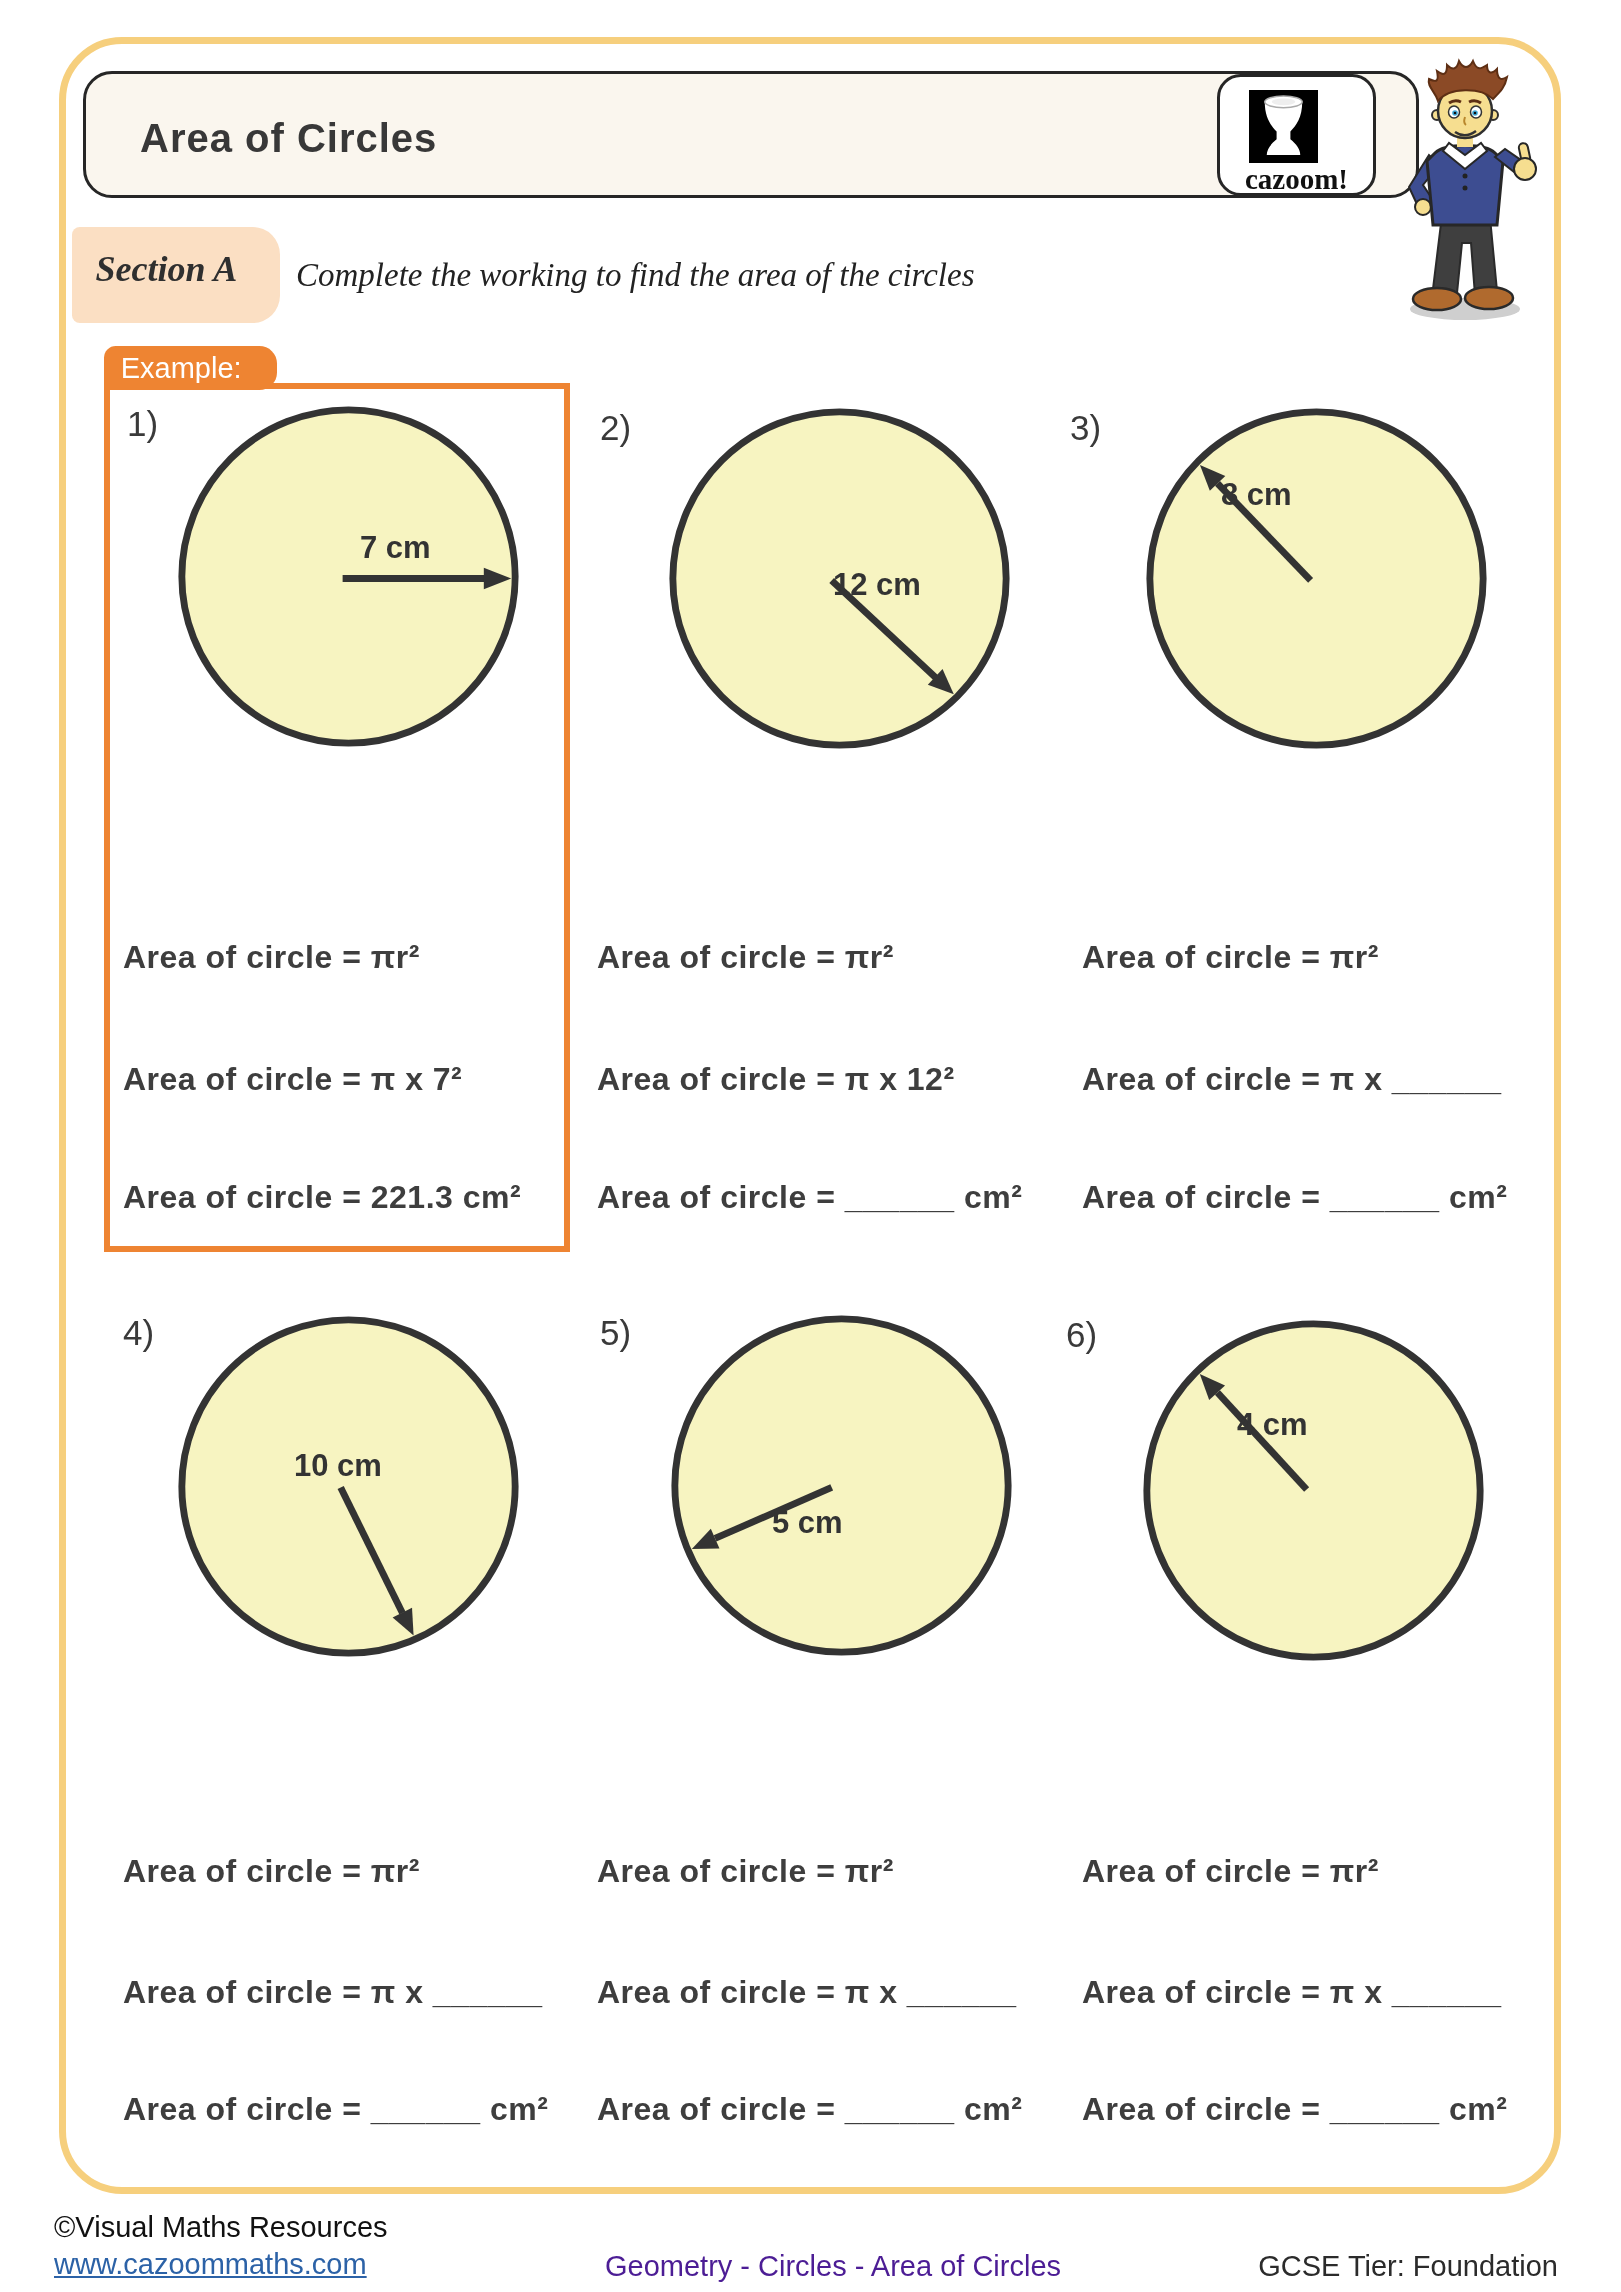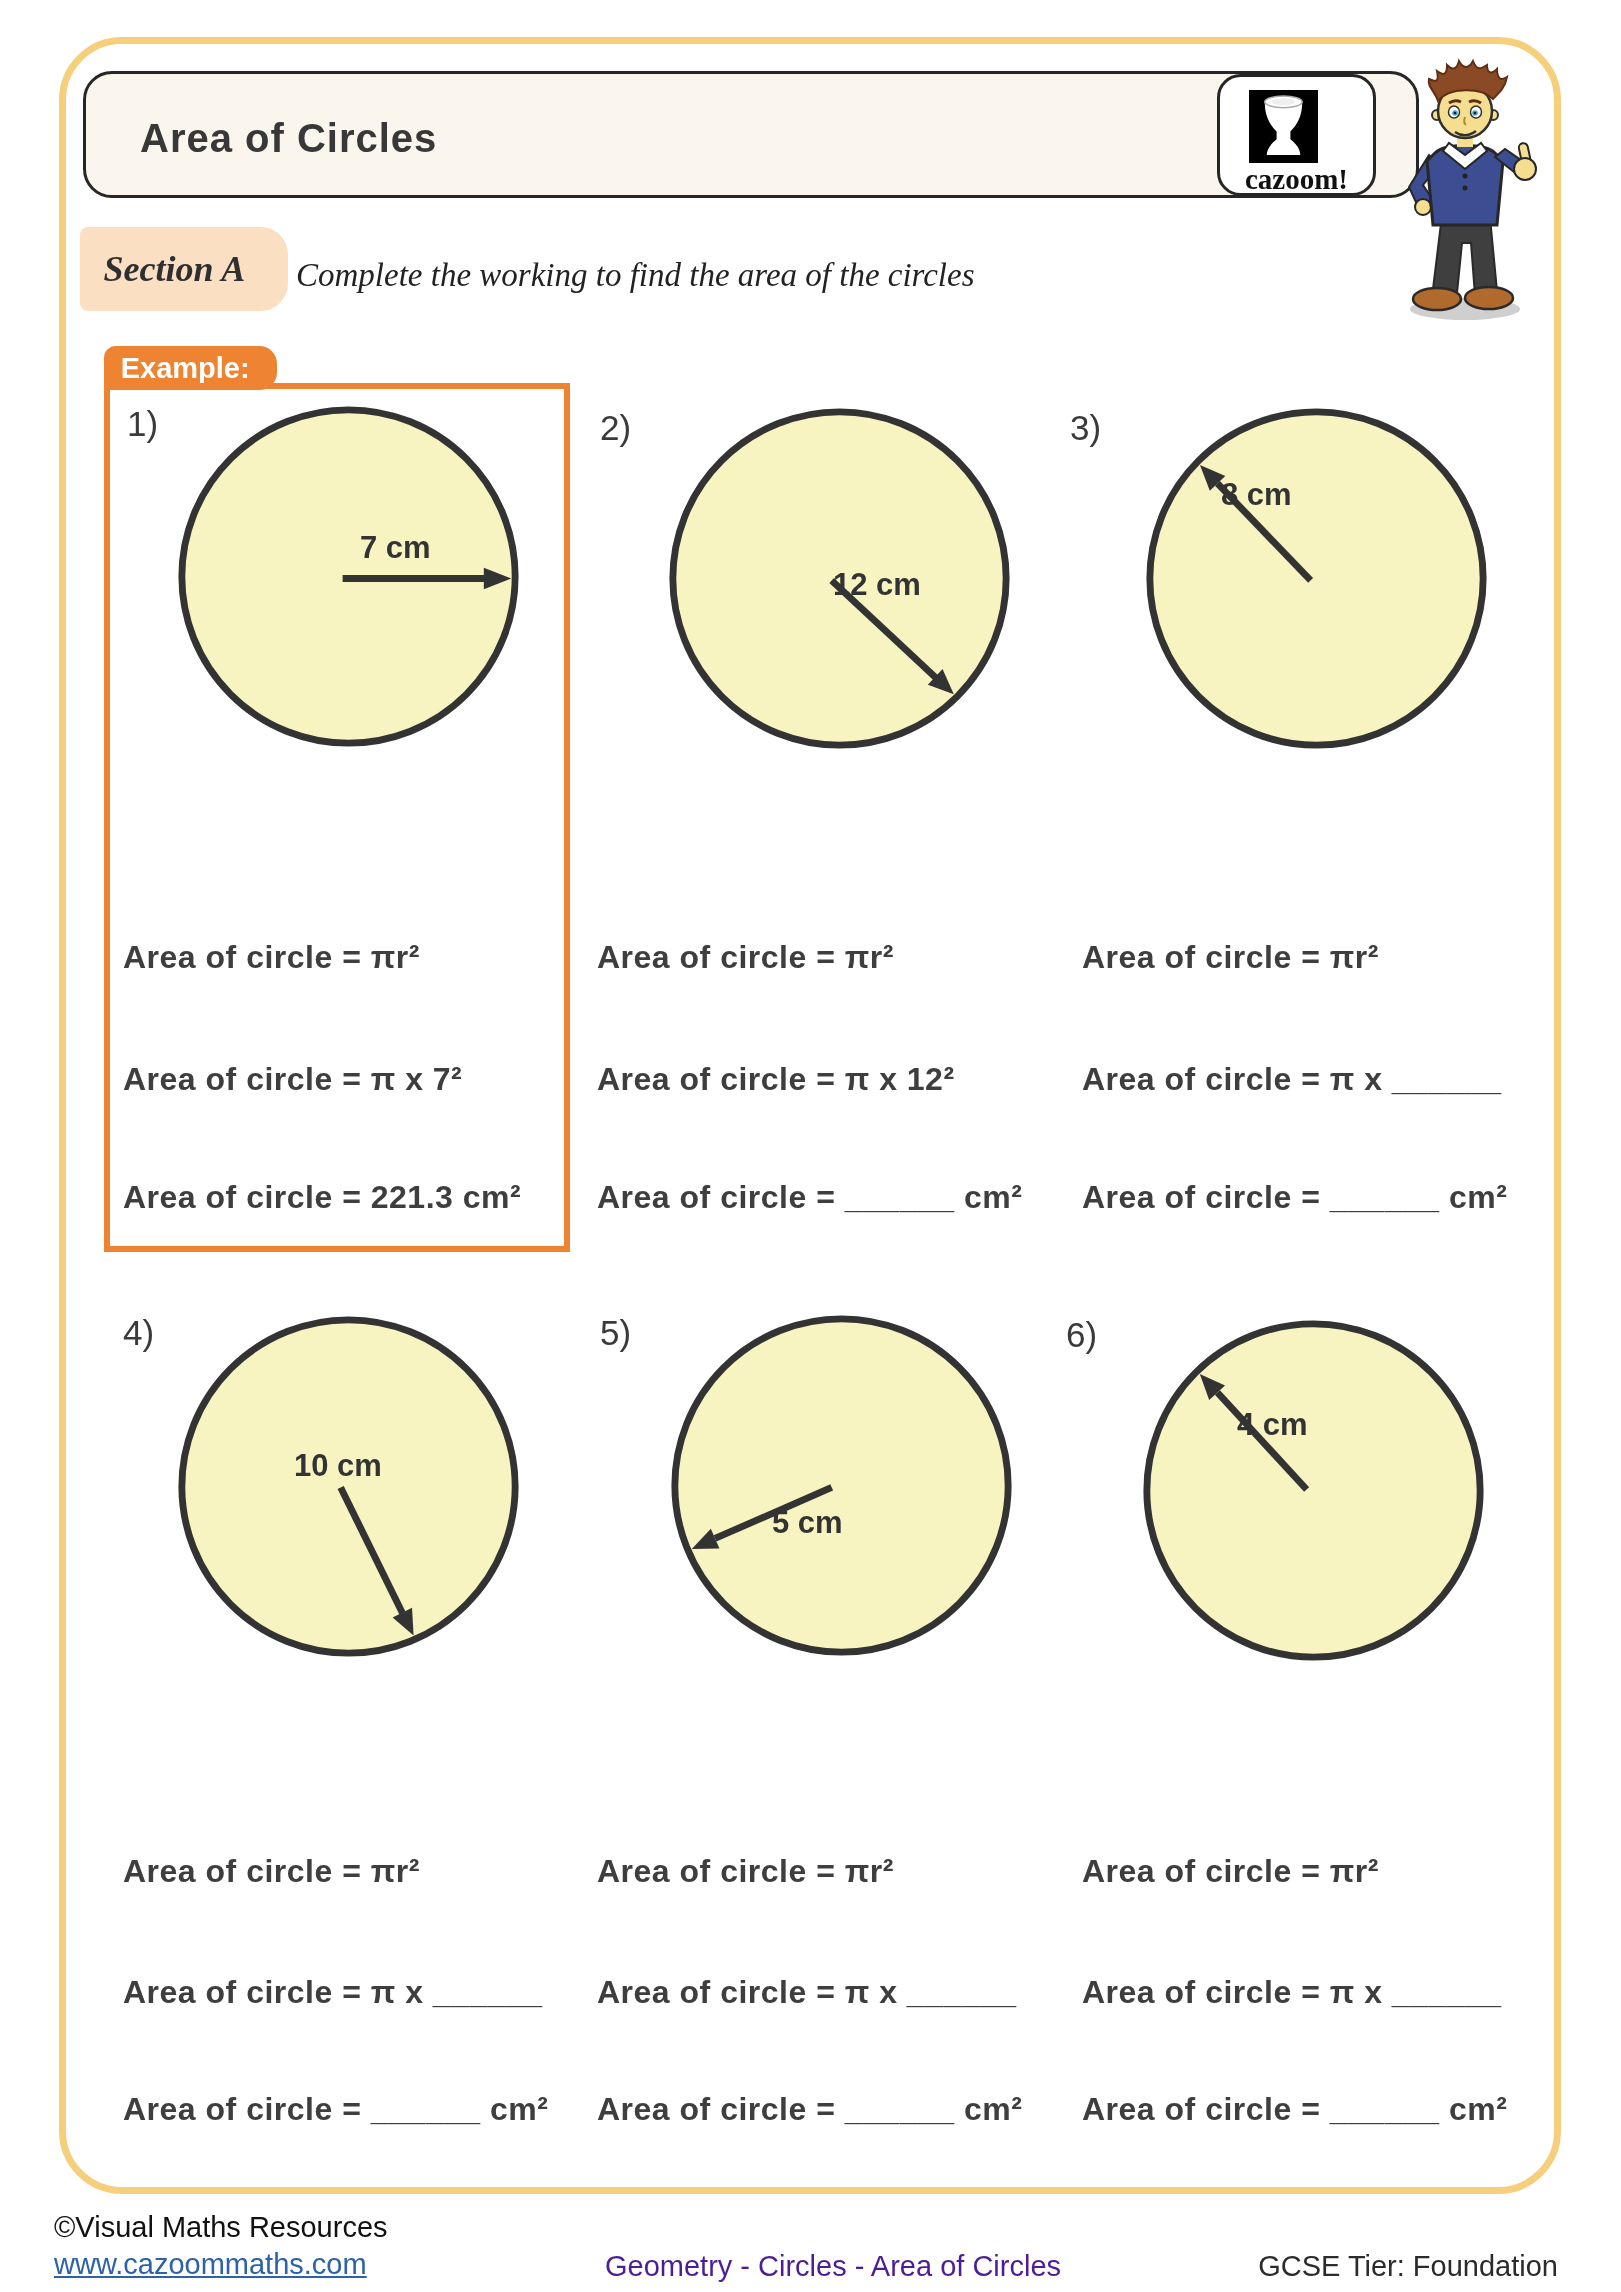--- a/index.html
+++ b/index.html
@@ -10,31 +10,31 @@
   .header-box{position:absolute;left:83px;top:71px;width:1286px;height:121px;
         background:#FAF6EE;border:3.9px solid #262626;border-radius:29px;padding-left:44px;}
   .title{position:absolute;left:54px;top:0;height:128px;line-height:128px;
         font-size:40px;font-weight:bold;color:#383838;letter-spacing:1px;}
   .logo-box{position:absolute;left:1217px;top:74px;width:153px;height:116px;
         background:#ffffff;border:3.9px solid #262626;border-radius:23.5px;}
   .logo-square{position:absolute;left:29px;top:12.7px;width:69px;height:73px;background:#000;}
   .logo-text{position:absolute;left:0;top:86px;width:100%;text-align:center;
         font-family:"Liberation Serif", serif;font-weight:bold;font-size:29px;color:#111;}
   .mascot{position:absolute;left:1384px;top:57px;}
-  .section-label{position:absolute;left:80px;top:227px;width:208px;height:84px;
+  .section-label{position:absolute;left:72px;top:227px;width:208px;height:96px;
         background:#FBDFC3;border-radius:7.8px 27.4px 27.4px 7.8px;}
   .section-label span{position:absolute;left:23.5px;top:0;height:84px;line-height:84px;
         font-family:"Liberation Serif", serif;font-style:italic;font-weight:bold;
         font-size:36px;color:#2F2F2F;}
   .instruction{position:absolute;left:296px;top:257px;font-family:"Liberation Serif", serif;
         font-style:italic;font-size:33px;color:#222;}
   .example-tab{position:absolute;left:104px;top:346px;width:173px;height:44px;
         background:#EE8432;border-radius:11.8px 17.6px 17.6px 0;}
   .example-tab span{position:absolute;left:16.7px;top:0;height:44px;line-height:44px;
-        color:#fff;font-weight:bold;font-size:29px;}
+        color:#fff;font-weight:normal;font-size:29px;}
   .example-box{position:absolute;left:104px;top:383px;width:454px;height:857px;
         border:6.9px solid #EE8432;}
   .pnum{position:absolute;font-size:35px;color:#3A3A3A;}
   .fig{position:absolute;}
   .rlabel{position:absolute;width:137px;font-size:31px;font-weight:bold;color:#333;}
   .work{position:absolute;font-size:32px;font-weight:bold;color:#3E3E3E;letter-spacing:0.5px;}
   .foot-copy{position:absolute;left:54px;top:2211px;font-size:29px;color:#111;}
   .foot-link{position:absolute;left:54px;top:2248px;font-size:29px;color:#2C62A7;
         text-decoration:underline;cursor:pointer;}
   .foot-topic{position:absolute;left:490px;top:2250px;width:686px;text-align:center;

